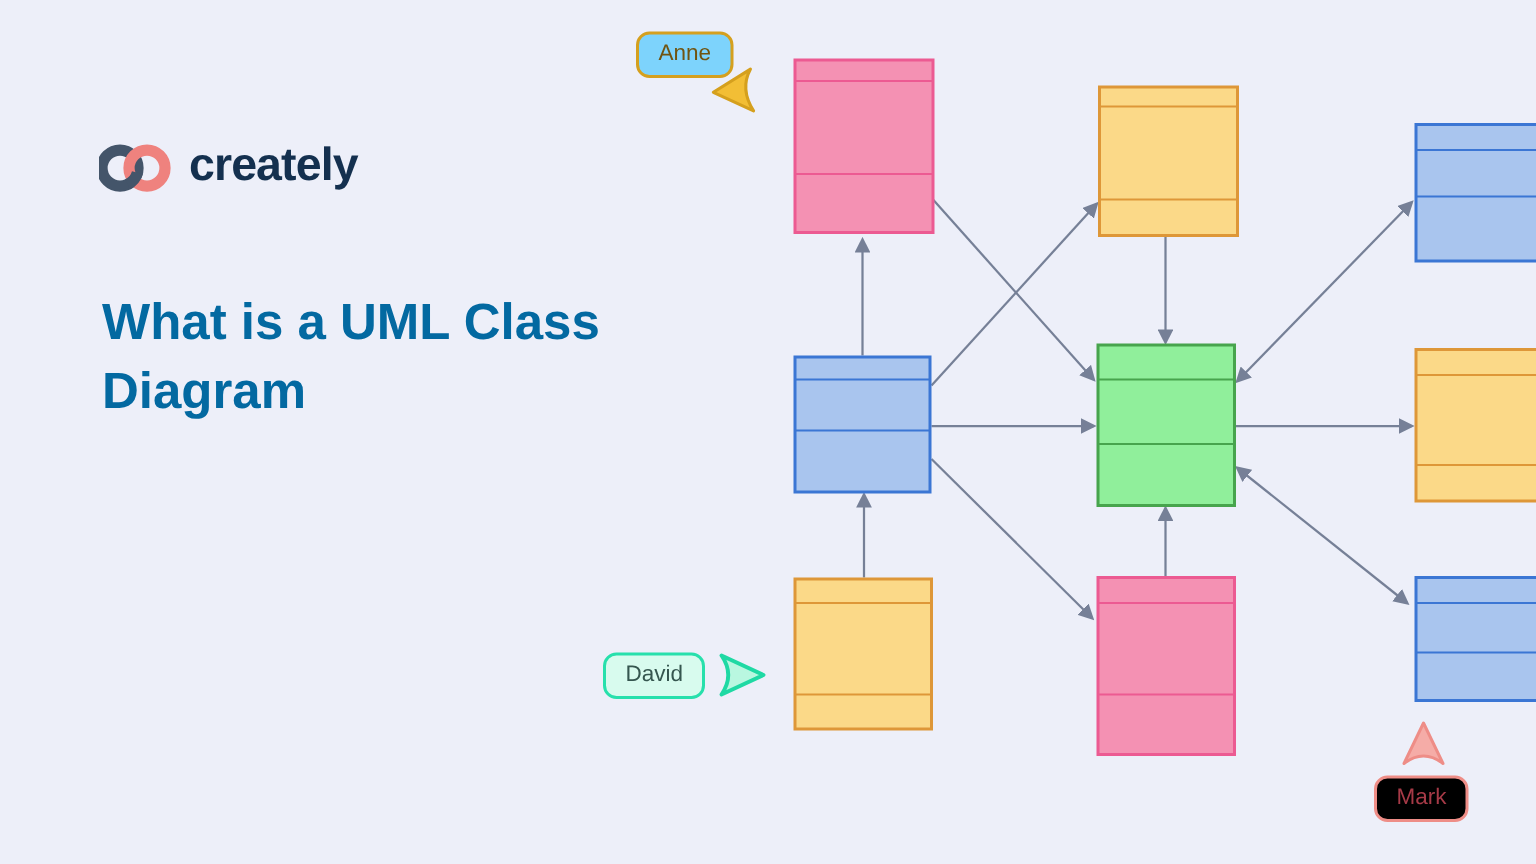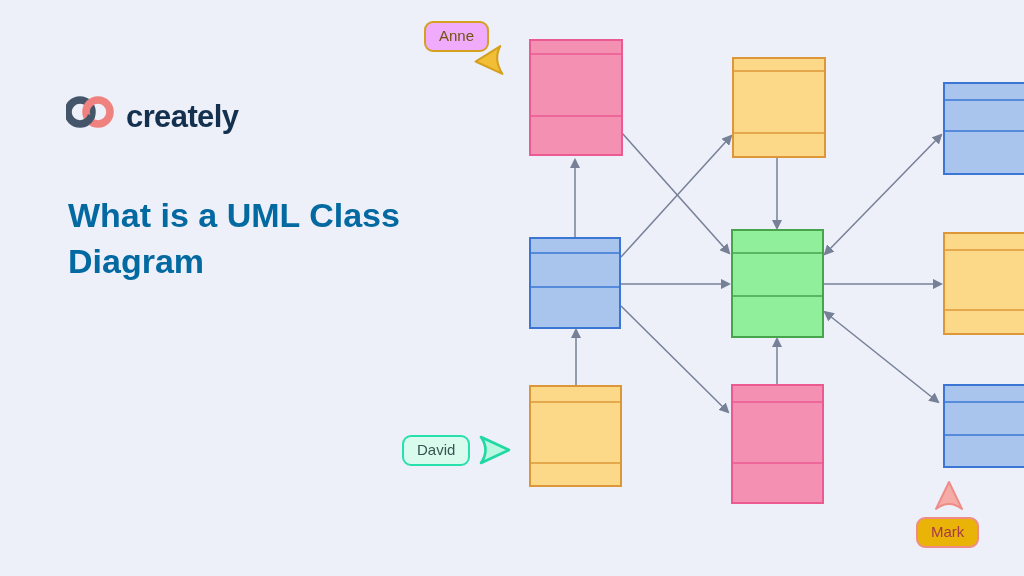--- a/index.html
+++ b/index.html
@@ -2,21 +2,21 @@
 <html><head>
 <meta charset="utf-8">
 <style>
   * { margin:0; padding:0; box-sizing:border-box; }
   html,body { width:1024px; height:576px; overflow:hidden; }
   body { position:relative; font-family:"Liberation Sans", sans-serif; background:#EDEFF9; }
 
   .stage { position:absolute; inset:0; width:1024px; height:576px; }
 
   
-  .brand { position:absolute; left:66px; top:92px; display:flex; align-items:flex-end; gap:8px; }
+  .brand { position:absolute; left:66px; top:92px; display:flex; align-items:flex-start; gap:8px; }
   .brand-rings { width:52px; height:40px; display:block; }
   .brand-name { font-size:31px; font-weight:700; letter-spacing:-0.6px; line-height:1; padding-top:2px; }
 
   
   .heading { position:absolute; left:68px; top:192px; width:400px;
              font-size:34px; font-weight:700; line-height:1.36; }
 
   
   .diagram { position:absolute; inset:0; }
 
@@ -107,28 +107,28 @@
     <svg class="brand-rings" viewBox="0 0 52 40">
       <circle cx="14" cy="20" r="12" fill="none" stroke-width="7.5" stroke="#44556A"></circle>
       <circle cx="32" cy="20" r="12" fill="none" stroke-width="7.5" stroke="#EF827E"></circle>
       <path d="M 25.6 23.1 A 12 12 0 0 1 19.1 30.9" fill="none" stroke-width="7.5" stroke="#44556A"></path>
     </svg>
     <span class="brand-name" style="color: rgb(20, 48, 79);">creately</span>
   </div>
 
   <h1 class="heading" style="color: #0369a1;">What is a UML Class Diagram</h1>
 
-  <div class="collab-label anne-label" style="background-color: #f0abfc; border-color: rgb(213, 160, 30); color: rgb(112, 84, 16);">Anne</div>
+  <div class="collab-label anne-label" style="background-color: #7dd3fc; border-color: rgb(213, 160, 30); color: rgb(112, 84, 16);">Anne</div>
   <svg class="collab-cursor anne-cursor" viewBox="0 0 32 32">
     <path d="M 26 2 L 2 17 L 28 29 Q 19 15 26 2 Z" stroke-width="2" stroke-linejoin="round" id="anne-cursor-path" fill="#F2BE35" stroke="#D5A01E"></path>
   </svg>
 
   <div class="collab-label david-label" style="background-color: rgb(216, 251, 238); border-color: rgb(39, 224, 172); color: rgb(53, 86, 79);">David</div>
   <svg class="collab-cursor david-cursor" viewBox="0 0 34 32">
     <path d="M 3 3 L 31 16 L 3 29 Q 12 16 3 3 Z" stroke-width="2.6" stroke-linejoin="round" id="david-cursor-path" fill="#B9F7E0" stroke="#1FD9A4"></path>
   </svg>
 
   <svg class="collab-cursor mark-cursor" viewBox="0 0 32 32">
     <path d="M 16 2 L 29 29 Q 16 19 3 29 Z" stroke-width="2" stroke-linejoin="round" id="mark-cursor-path" fill="#F5ACA7" stroke="#EE8D87"></path>
   </svg>
-  <div class="collab-label mark-label" style="background-color: #eab308; border-color: rgb(238, 141, 135); color: rgb(166, 58, 71);">Mark</div>
+  <div class="collab-label mark-label" style="background-color: #000000; border-color: rgb(238, 141, 135); color: rgb(166, 58, 71);">Mark</div>
 
 </div>
 
 </body></html>

